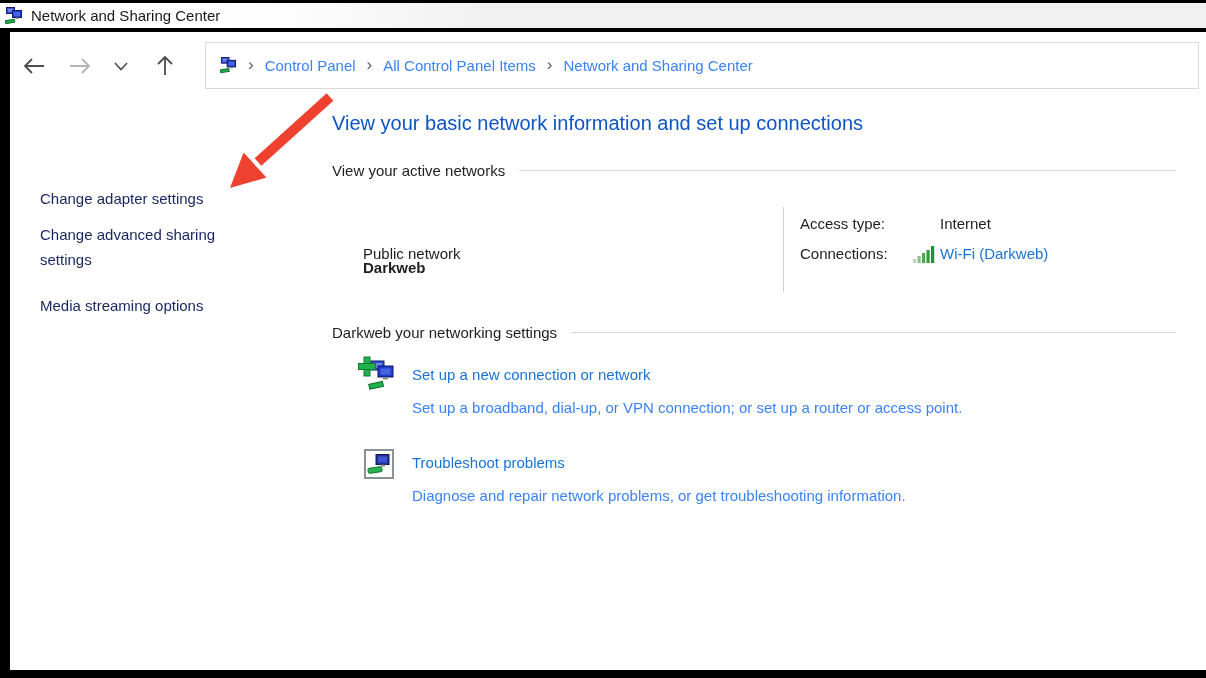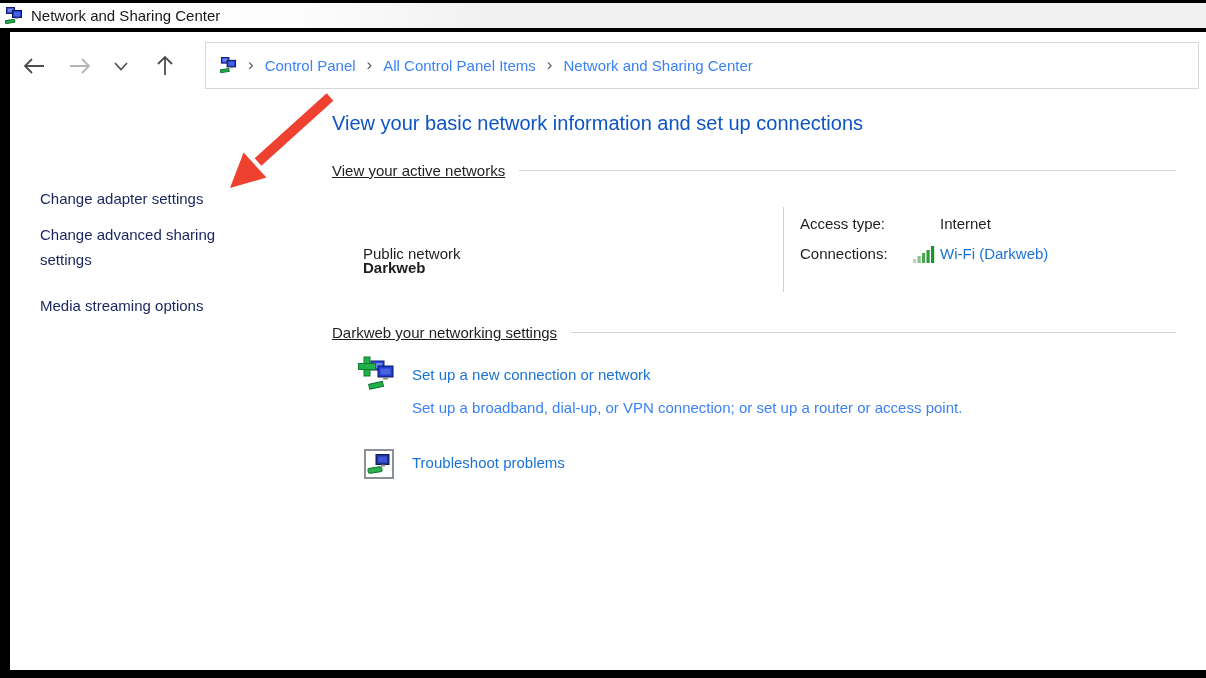--- a/index.html
+++ b/index.html
@@ -22,21 +22,21 @@
   
   .navbtn{display:flex;align-items:center;justify-content:center;cursor:pointer;}
   .addressbar{left:195px;right:7px;top:10px;height:47px;border:1px solid #d9d9d9;background:#fff;
     display:flex;align-items:center;padding-left:14px;gap:9px;font-size:15px;box-sizing:border-box;}
   .crumb{color:#3b82f6;cursor:pointer;white-space:nowrap;}
   .crumb-sep{color:#5a5a5a;font-size:17px;line-height:1;padding:0 2px;transform:translateY(-1px);}
   
   .side-link{left:30px;font-size:15px;color:var(--sidebar-link,#18255f);cursor:pointer;line-height:25px;}
   
   .heading{left:322px;top:80px;font-size:20px;color:var(--heading,#0d54c6);font-weight:400;}
-  .sect-row{left:322px;right:30px;display:flex;align-items:center;text-decoration:underline;}
+  .sect-row{left:322px;right:30px;display:flex;align-items:center;}
   .sect-label{font-size:15px;color:#1e1e1e;white-space:nowrap;}
   .sect-rule{flex:1;border-top:1px solid var(--rule,#d6d6d6);margin-left:14px;height:0;}
   .txt{font-size:15px;color:#1e1e1e;white-space:nowrap;}
   .bold{font-weight:bold;margin-top:44px;}
   .link{color:var(--link,#1a73d4);cursor:pointer;}
   .vdivider{left:773px;top:175px;width:1px;height:85px;background:#d0d0d0;}
   .task-title{font-size:15px;color:var(--link,#1a73d4);cursor:pointer;white-space:nowrap;}
   .task-desc{font-size:15px;color:#3b82f6;white-space:nowrap;}
   .arrow-overlay{top:0;left:0;width:1206px;height:678px;pointer-events:none;z-index:5;}
   svg{display:block;}
@@ -170,19 +170,20 @@
       <rect x="1" y="1" width="28" height="28" fill="#ffffff" stroke="#8a9199" stroke-width="2"></rect>
       <rect x="12" y="5.5" width="13" height="10" fill="#23308f" stroke="#101a5a"></rect>
       <rect x="14" y="7.5" width="9" height="6" fill="#3a55d8"></rect>
       <rect x="17" y="15.5" width="4" height="2" fill="#8a8a8a"></rect>
       <g transform="rotate(-8 11 21)">
           <rect x="4" y="18.5" width="14" height="5" rx="2" fill="#2db14e" stroke="#0f7a30"></rect>
         </g>
     </svg>
   </div>
   <div class="abs task-title" style="left:402px;top:422px;">Troubleshoot problems</div>
+  <div class="abs task-desc" style="left:402px;top:455px;">Diagnose and repair network problems, or get troubleshooting information.</div>
 
 </div>
 
 <svg class="abs arrow-overlay" viewBox="0 0 1206 678">
   <line x1="330" y1="97" x2="258" y2="162" stroke="#ef4130" stroke-width="10"></line>
   <polygon points="230,188 243.6,152.4 266.4,177.6" fill="#ef4130"></polygon>
 </svg>
 
 </body></html>

